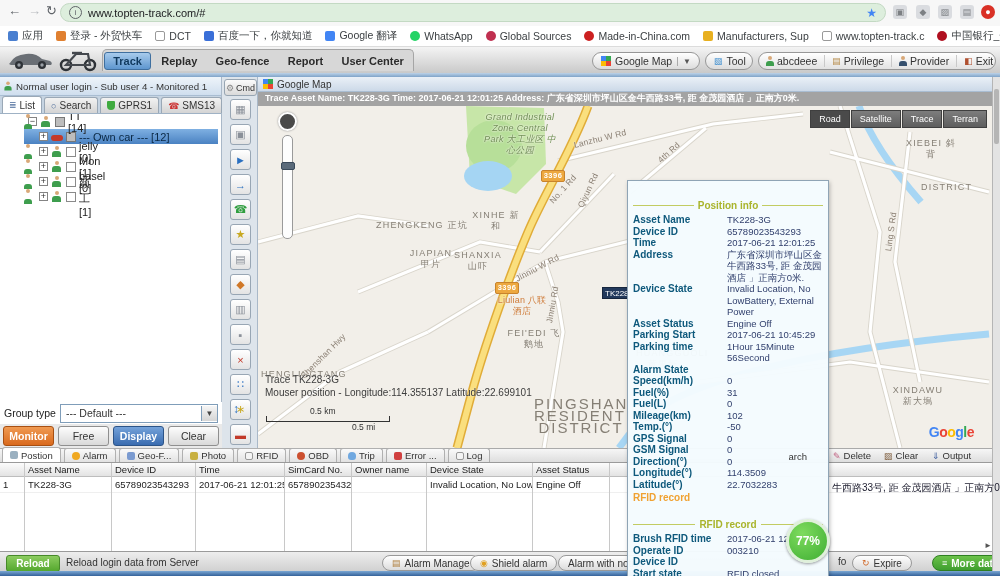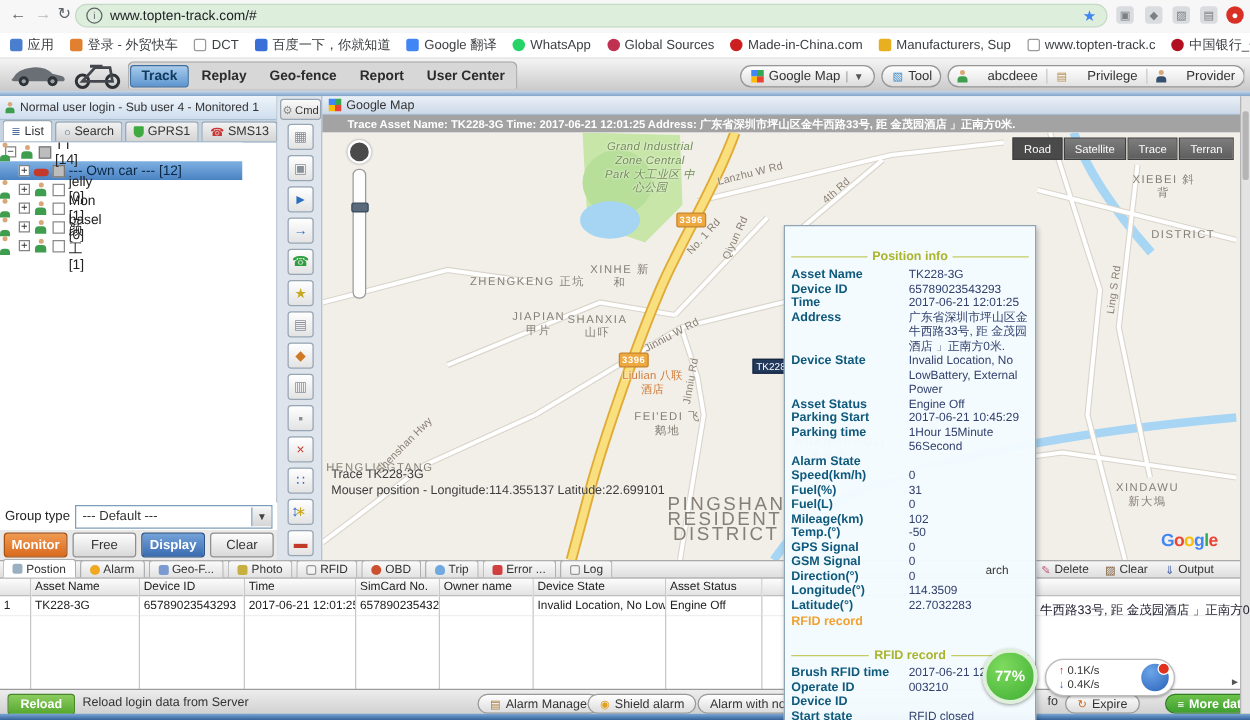--- a/index.html
+++ b/index.html
@@ -24,36 +24,36 @@
   .appheader{position:absolute;left:0;top:47px;width:1000px;height:26px;background:linear-gradient(#f4f4f4,#c9c9c9);}
   .bluesep{position:absolute;left:0;top:73px;width:1000px;height:4px;background:linear-gradient(#bcd2e8,#7fa3c8);}
   .logo{position:absolute;left:6px;top:46px;}
   .tabstrip{position:absolute;left:102px;top:49px;width:312px;height:22px;background:#d7d7d7;border:1px solid #a5a5a5;border-bottom:none;border-radius:5px 5px 0 0;display:flex;align-items:center;justify-content:space-around;box-sizing:border-box;}
   .htab{font-size:11px;font-weight:bold;color:#2b2b2b;padding:2px 8px;border-radius:3px;cursor:pointer;white-space:nowrap;}
   .htab.active{background:linear-gradient(#a8cbec,#5e96cf);border:1px solid #3f6f9f;color:#10395e;}
   .hbtn{position:absolute;top:52px;height:18px;background:linear-gradient(#ffffff,#dcdcdc);border:1px solid #979797;border-radius:9px;display:flex;align-items:center;gap:4px;padding:0 8px;font-size:10.5px;color:#333;box-sizing:border-box;cursor:pointer;}
   .gmap-ico{width:10px;height:10px;flex:none;background:linear-gradient(to right,#4285f4 50%,#34a853 50%) top/100% 50% no-repeat,linear-gradient(to right,#fbbc05 50%,#ea4335 50%) bottom/100% 50% no-repeat;}
   .drop{border-left:1px solid #aaa;padding-left:5px;color:#555;font-size:8px;}
   .userpill{position:absolute;left:758px;top:52px;width:238px;height:18px;background:linear-gradient(#ffffff,#e2e2e2);border:1px solid #979797;border-radius:9px;display:flex;align-items:center;box-sizing:border-box;}
-  .useg{display:flex;align-items:center;gap:16px;padding:0 7px;font-size:10.5px;color:#333;height:12px;border-left:1px solid #c9c9c9;cursor:pointer;white-space:nowrap;}
+  .useg{display:flex;align-items:center;gap:3px;padding:0 7px;font-size:10.5px;color:#333;height:12px;border-left:1px solid #c9c9c9;cursor:pointer;white-space:nowrap;}
   .useg:first-child{border-left:none;}
   .person{width:8px;height:10px;position:relative;flex:none;}
   .person::before{content:"";position:absolute;left:2px;top:0;width:4px;height:4px;border-radius:50%;background:#d8a878;}
   .person::after{content:"";position:absolute;left:0;bottom:0;width:8px;height:5px;border-radius:3px 3px 0 0;background:#3e9e4e;}
   .person.dark::after{background:#35506e;}
   .mini-ico{font-size:9px;flex:none;}
 
   
   .sidebar{position:absolute;left:0;top:77px;width:222px;height:371px;background:#fff;border-right:1px solid #a9b8c8;box-sizing:border-box;}
   .sb-head{height:18px;background:linear-gradient(#eef4fa,#cfdeee);border-bottom:1px solid #a9bdd2;display:flex;align-items:center;gap:4px;padding:0 4px;font-size:9.7px;color:#333;white-space:nowrap;overflow:hidden;}
   .sb-tabs{height:18px;background:#c6d4e2;display:flex;align-items:flex-end;gap:2px;padding:1px 2px 0;box-sizing:border-box;border-bottom:1px solid #9fb2c5;}
   .sbtab{height:15px;display:flex;align-items:center;gap:3px;padding:0 6px;font-size:10px;background:linear-gradient(#f2f2f2,#d4d4d4);border:1px solid #9aa8b6;border-bottom:none;border-radius:3px 3px 0 0;color:#333;cursor:pointer;white-space:nowrap;}
   .sbtab.active{background:#fff;height:16px;}
   .shield-ico{width:8px;height:9px;background:#3faa3f;border-radius:1px 1px 4px 4px;flex:none;}
-  .tree{position:absolute;left:0;top:37px;width:194px;height:288px;overflow:hidden;background:#fff;}
+  .tree{position:absolute;left:0;top:37px;width:194px;height:288px;overflow:hidden;background:#fff;padding-left:24px;}
   .trow{height:15px;display:flex;align-items:center;gap:3px;padding:0 4px;font-size:11px;color:#222;cursor:pointer;}
   .trow.child{padding-left:15px;}
   .trow.sel{background:linear-gradient(#7fb0e2,#4a82c2);color:#0a2844;}
   .texp{width:9px;height:9px;border:1px solid #848484;background:#fff;font-size:9px;line-height:7px;text-align:center;color:#333;flex:none;box-sizing:border-box;}
   .texp::before{content:"+";}
   .trow.minus .texp::before{content:"−";}
   .ticn{width:12px;height:12px;position:relative;flex:none;}
   .ticn::before{content:"";position:absolute;left:4px;top:0;width:4px;height:4px;border-radius:50%;background:#d8a878;}
   .ticn::after{content:"";position:absolute;left:1px;bottom:1px;width:9px;height:6px;border-radius:3px 3px 0 0;background:#3e9e4e;}
   .trow.car .ticn::before{left:2px;top:6px;width:3px;height:3px;background:#333;}
@@ -77,21 +77,21 @@
   .cicon .cg{font-size:11px;color:#8a9099;}
   .cicon.blue .cg{color:#2a6fc0;}
   .cicon.green .cg{color:#2f9e3f;}
   .cicon.yellow .cg{color:#c8a820;}
   .cicon.orange .cg{color:#d07828;}
   .cicon.red .cg{color:#c23a2a;}
   .collapse{position:absolute;left:11px;top:325px;color:#2a6fc0;font-size:12px;cursor:pointer;}
 
   
   .maptitle{position:absolute;left:258px;top:77px;width:734px;height:15px;background:linear-gradient(#eaf0f7,#ccd9e8);border-bottom:1px solid #a9bdd2;display:flex;align-items:center;gap:4px;padding:0 5px;font-size:10px;color:#333;box-sizing:border-box;}
-  .tracebar{position:absolute;left:258px;top:92px;width:734px;height:14px;background:#a3a3a3;color:#fff;font-weight:bold;font-size:9px;display:flex;align-items:center;padding:0 20px;box-sizing:border-box;white-space:nowrap;overflow:hidden;}
+  .tracebar{position:absolute;left:258px;top:92px;width:734px;height:14px;background:#a3a3a3;color:#fff;font-weight:bold;font-size:9px;display:flex;padding:0 7px;box-sizing:border-box;white-space:nowrap;overflow:hidden;}
   .mapcanvas{position:absolute;left:258px;top:106px;width:734px;height:342px;background:#f2efe9;overflow:hidden;}
   .mapcanvas svg{position:absolute;left:0;top:0;}
   .mlabel{position:absolute;font-size:9px;color:#857f75;letter-spacing:1.2px;white-space:nowrap;text-shadow:0 0 2px #f2efe9,0 0 2px #f2efe9;z-index:2;}
   .mlabel.two{width:54px;white-space:normal;text-align:center;line-height:11px;}
   .mlabel.park{width:78px;white-space:normal;text-align:center;color:#6f9054;font-style:italic;letter-spacing:0.3px;line-height:11px;}
   .mlabel.big{width:94px;white-space:normal;text-align:center;font-size:15px;letter-spacing:2px;line-height:12px;}
   .mlabel.road{color:#8a7f73;letter-spacing:0.2px;font-size:8.5px;transform-origin:left center;}
   .mlabel.poi{width:52px;white-space:normal;text-align:center;color:#cf7c3a;letter-spacing:0.2px;line-height:11px;}
   .badge{position:absolute;width:22px;height:10px;background:#eda83f;border:1px solid #c8832d;border-radius:2px;color:#fff;font-size:7.5px;font-weight:bold;text-align:center;line-height:10px;z-index:2;letter-spacing:0.5px;}
   .maptypes{position:absolute;right:5px;top:4px;display:flex;gap:1px;z-index:4;}
@@ -514,20 +514,25 @@
       <div class="zs-track">
         <div class="zs-knob"></div>
       </div>
     </div>
 
     <div class="marker-label">TK228-3G</div>
 
     <div class="tracetext" style="top:268px">Trace  TK228-3G</div>
     <div class="tracetext" style="top:281px">Mouser position - Longitude:114.355137 Latitude:22.699101</div>
 
+    <div class="scalebar">
+      <div class="scale-km">0.5 km</div>
+      <div class="scale-line"></div>
+      <div class="scale-mi">0.5 mi</div>
+    </div>
 
     <div class="glogo">
       <span>G</span><span>o</span><span>o</span><span>g</span><span>l</span><span>e</span>
     </div>
   </div>
 
   <div class="btabs">
 
   <span class="bt active c-pos">
       <span class="bt-ico"></span>
@@ -742,21 +747,14 @@
       </div>
         <div class="pi-row">
         <span class="pi-label">Up reason</span><span class="pi-value"></span>
       </div>
       </div>
   </div>
 
   <div class="badge77">
       <span>77%</span>
     </div>
-  <div class="speedbubble">
-    <div class="speeds">
-      <div><span class="up-arrow">↑</span> <span>0.1K/s</span></div>
-      <div><span class="down-arrow">↓</span> <span>0.4K/s</span></div>
-    </div>
-    <div class="netico"></div>
-  </div>
 
 </div>
 
 </body></html>

